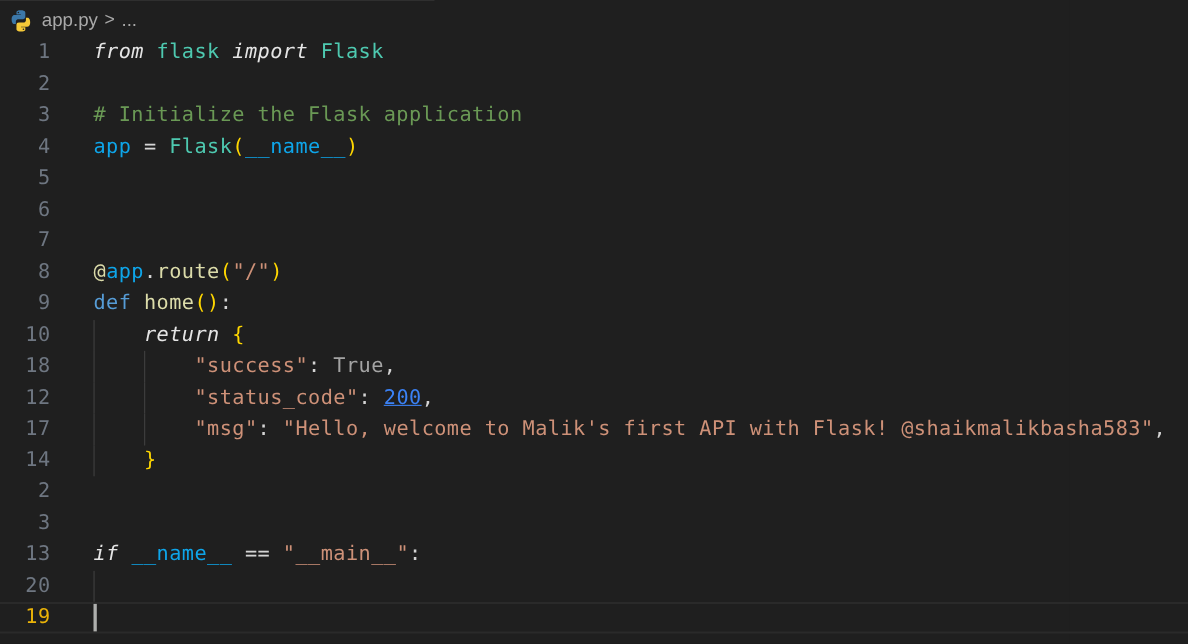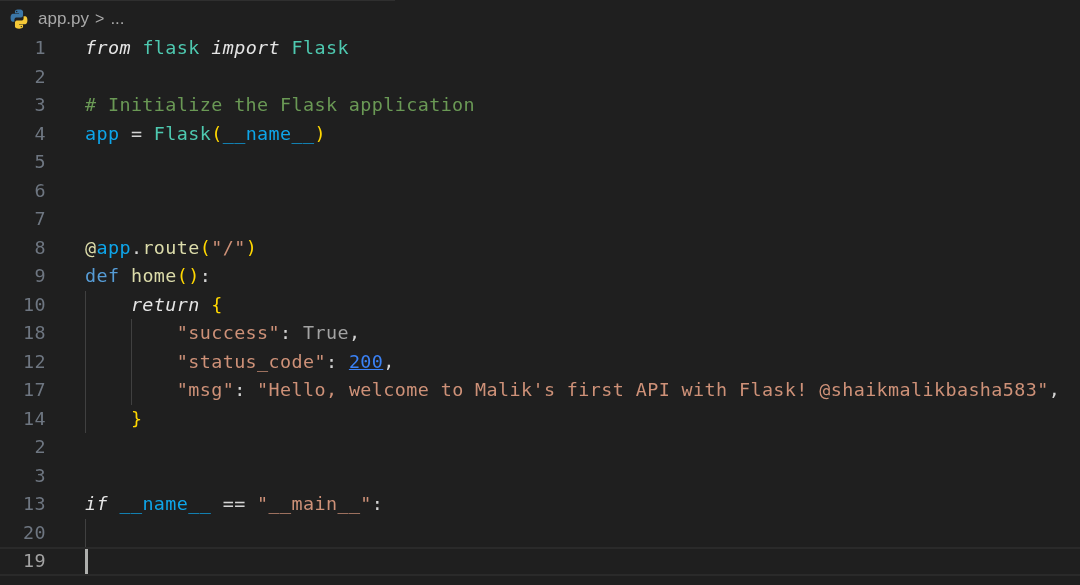--- a/index.html
+++ b/index.html
@@ -42,21 +42,21 @@
       white-space: pre;
     }
     .line.current {
       box-shadow: inset 0 2px 0 #2a2a2a, inset 0 -2px 0 #2a2a2a;
     }
     .ln {
       position: absolute; left: 0; width: 46px;
       text-align: right;
       color: #6e7681;
     }
-    .line.current .ln { color: #a3a3a3; }
+    .line.current .ln { color: #eab308; }
     .txt { position: absolute; left: 85px; }
     .guide {
       position: absolute; top: 0; width: 1px; height: 28.5px;
       background: #404040;
     }
     .cursor {
       position: absolute; left: 85px; top: 2px;
       width: 3px; height: 25px;
       background: #aeafad;
     }

